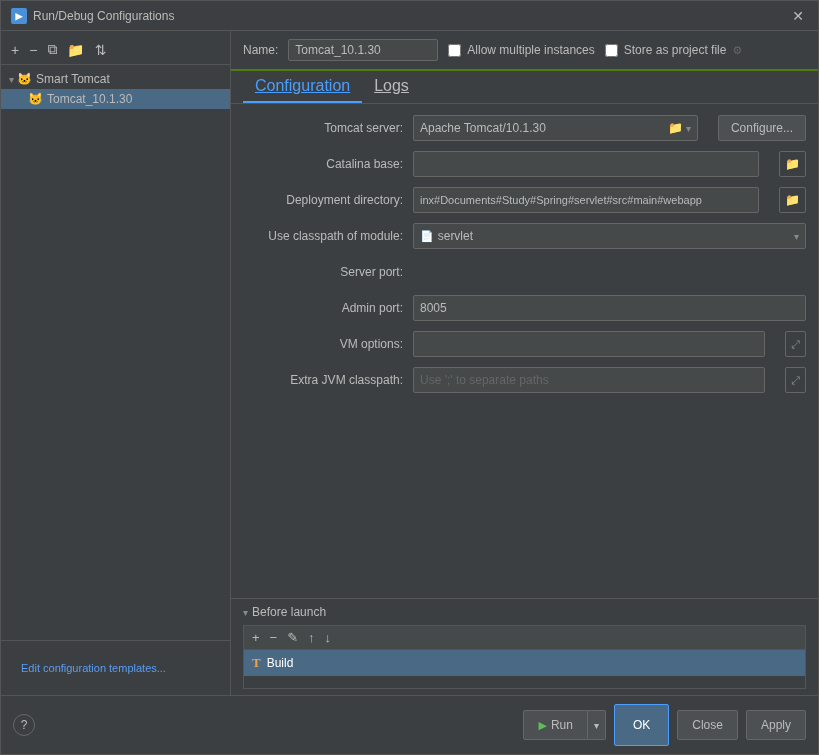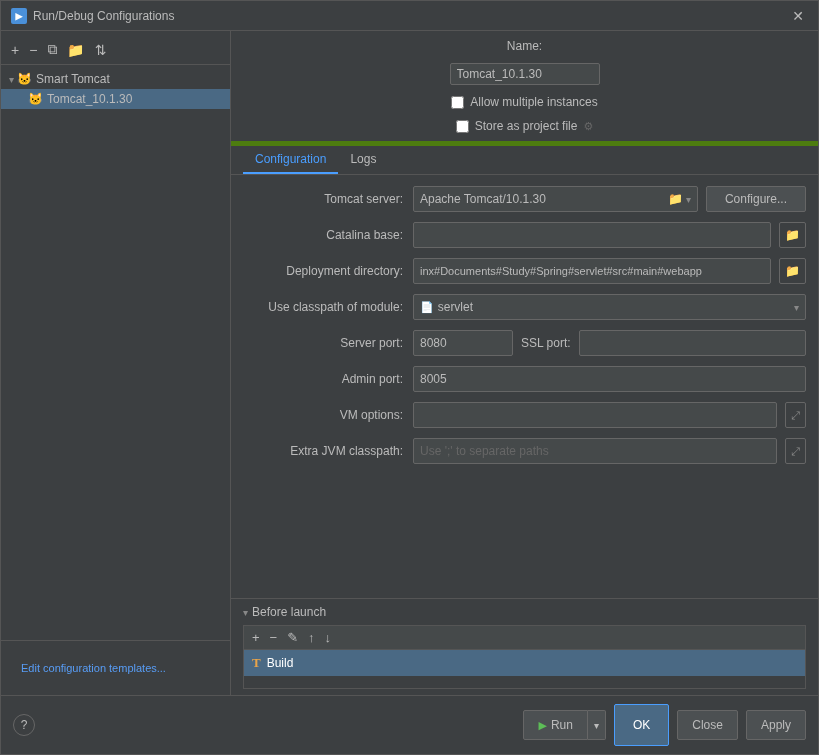--- a/index.html
+++ b/index.html
@@ -154,22 +154,21 @@
       display: flex;
       flex-direction: column;
       overflow: hidden;
     }
 
     .top-bar {
       display: flex;
       align-items: center;
       gap: 10px;
       padding: 8px 12px;
-      border-bottom: 5px solid #4d7c0f;
-      flex-direction: column;
+      border-bottom: 2px solid #4d7c0f;
     }
 
     .field-label {
       color: #bbbbbb;
       font-size: 12px;
       white-space: nowrap;
     }
 
     .name-input {
       background: #45494a;
@@ -194,22 +193,23 @@
     .tabs-bar {
       display: flex;
       border-bottom: 1px solid #555;
       padding: 0 12px;
     }
 
     .tab {
       padding: 6px 12px;
       cursor: pointer;
       color: #bbbbbb;
-      font-size: 12px;
+      font-size: 16px;
       border-bottom: 2px solid transparent;
+      text-decoration: underline;
     }
 
     .tab.active {
       color: #4a9eff;
       border-bottom: 2px solid #4a9eff;
     }
 
     .config-panel {
       flex: 1;
       overflow-y: auto;
@@ -229,21 +229,21 @@
       color: #bbbbbb;
       font-size: 12px;
       text-align: right;
       padding-right: 10px;
     }
 
     .form-field {
       flex: 1;
       display: flex;
       align-items: center;
-      gap: 8px;
+      gap: 20px;
     }
 
     .text-input {
       flex: 1;
       background: #45494a;
       border: 1px solid #666;
       color: #bbbbbb;
       padding: 3px 6px;
       font-size: 12px;
       border-radius: 2px;
@@ -281,21 +281,21 @@
       align-items: center;
       justify-content: space-between;
     }
 
     .configure-btn {
       background: #4c5052;
       border: 1px solid #666;
       color: #bbbbbb;
       cursor: pointer;
       font-size: 12px;
-      padding: 3px 18px;
+      padding: 3px 12px;
       border-radius: 2px;
       height: 26px;
     }
 
     .select-field {
       flex: 1;
       background: #45494a;
       border: 1px solid #666;
       color: #bbbbbb;
       padding: 3px 6px;
@@ -620,27 +620,20 @@
                 <span>servlet</span>
               </span>
               <span style="color:#888;font-size:10px;">▾</span>
             </div>
           </div>
         </div>
 
 
         <div class="form-row">
           <div class="form-label">Server port:</div>
-          <div class="form-field">
-            <div class="inline-fields">
-              <input class="short-input" type="text" value="8080" style="">
-              <span class="field-label">SSL port:</span>
-              <input class="text-input" type="text" style="flex: 1 1 0%;">
-            </div>
-          </div>
         </div>
 
         <div class="form-row">
           <div class="form-label">Admin port:</div>
           <div class="form-field">
             <input class="text-input" type="text" value="8005" style="">
           </div>
         </div>
 
         <div class="form-row">

